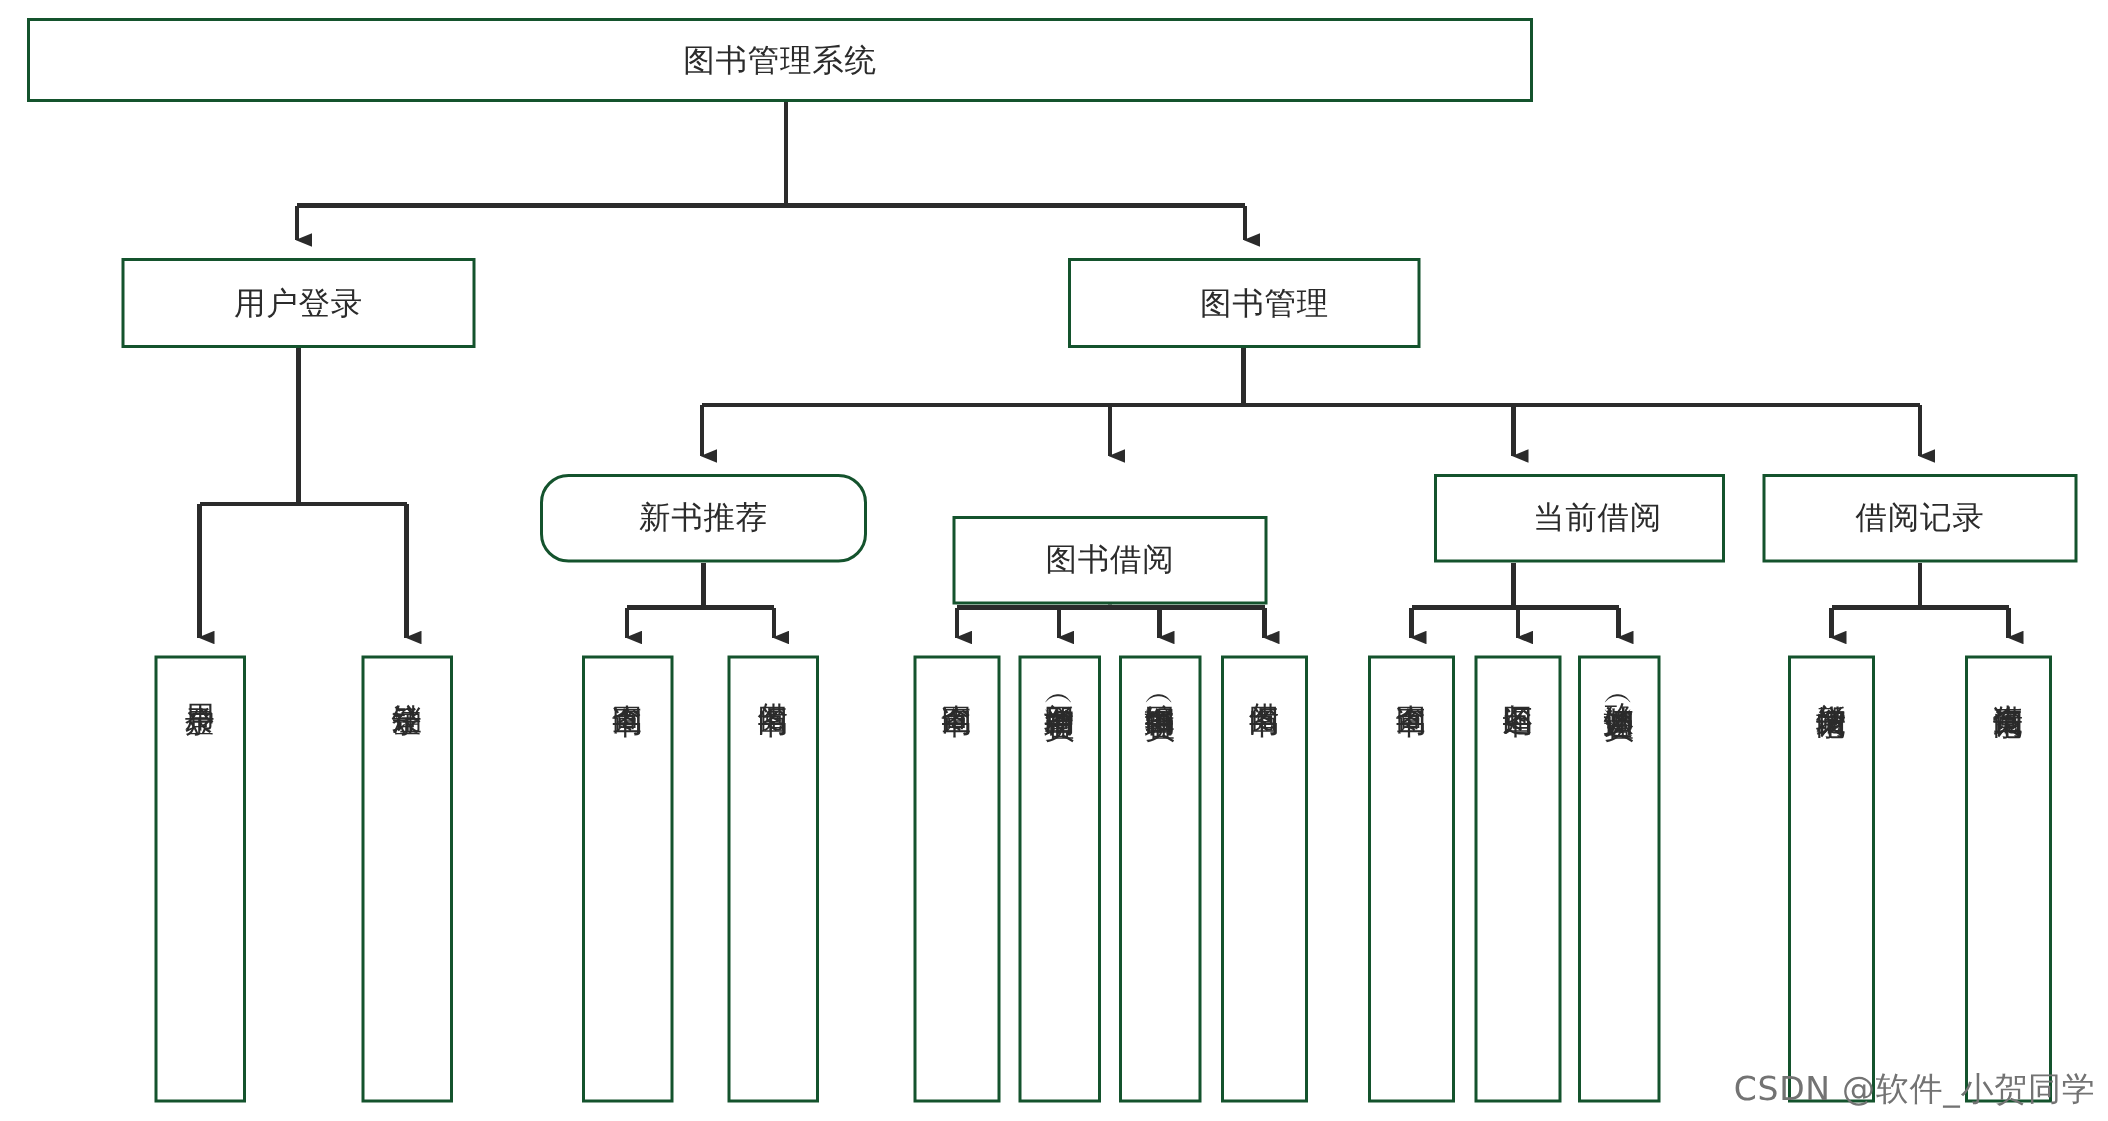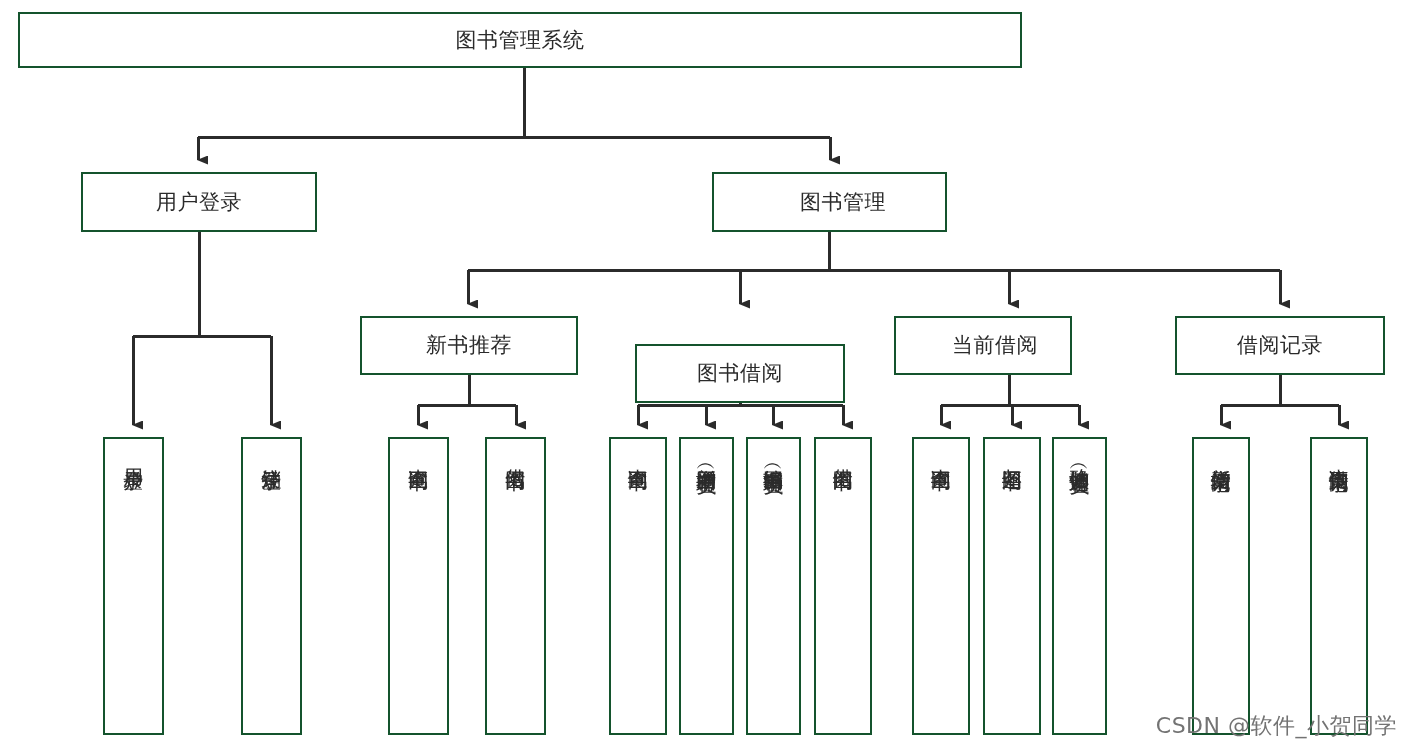--- a/index.html
+++ b/index.html
@@ -128,27 +128,27 @@
     <span class="node-label">图书管理系统</span>
   </div>
 
   <div class="node horizontal" id="node-l1-0" style="left: 81px; top: 172px; width: 236px; height: 60px;">
     <span class="node-label">用户登录</span>
   </div>
   <div class="node horizontal" id="node-l1-1" style="left: 712px; top: 172px; width: 235px; height: 60px; padding-left: 27px;">
     <span class="node-label">图书管理</span>
   </div>
 
-  <div class="node horizontal" id="node-l2-0" style="left: 360px; top: 316px; width: 218px; height: 59px;">
+  <div class="node horizontal" id="node-l2-0" style="left: 360px; top: 316px; width: 218px; height: 59px; border-radius: 19px;">
     <span class="node-label">新书推荐</span>
   </div>
   <div class="node horizontal" id="node-l2-1" style="left: 635px; top: 316px; width: 210px; height: 59px; margin-top: 28px;">
     <span class="node-label">图书借阅</span>
   </div>
-  <div class="node horizontal" id="node-l2-2" style="left: 894px; top: 316px; width: 178px; height: 59px; padding-left: 24px;">
+  <div class="node horizontal" id="node-l2-2" style="left: 956px; top: 316px; width: 194px; height: 59px; padding-left: 24px;">
     <span class="node-label">当前借阅</span>
   </div>
   <div class="node horizontal" id="node-l2-3" style="left: 1175px; top: 316px; width: 210px; height: 59px;">
     <span class="node-label">借阅记录</span>
   </div>
 
   <div class="node vertical" id="node-leaf-0" style="left: 103px; top: 437px; width: 61px; height: 298px;">
     <span class="node-label">用户登录</span>
   </div>
   <div class="node vertical" id="node-leaf-1" style="left: 241px; top: 437px; width: 61px; height: 298px;">

